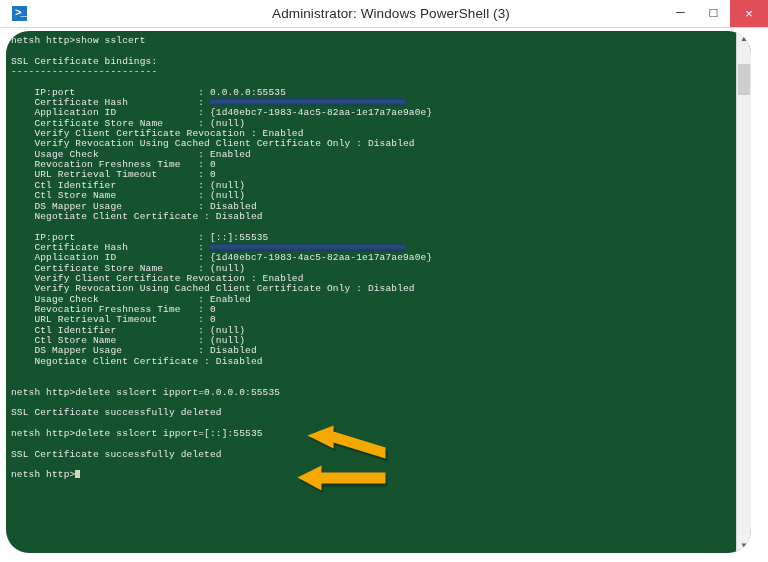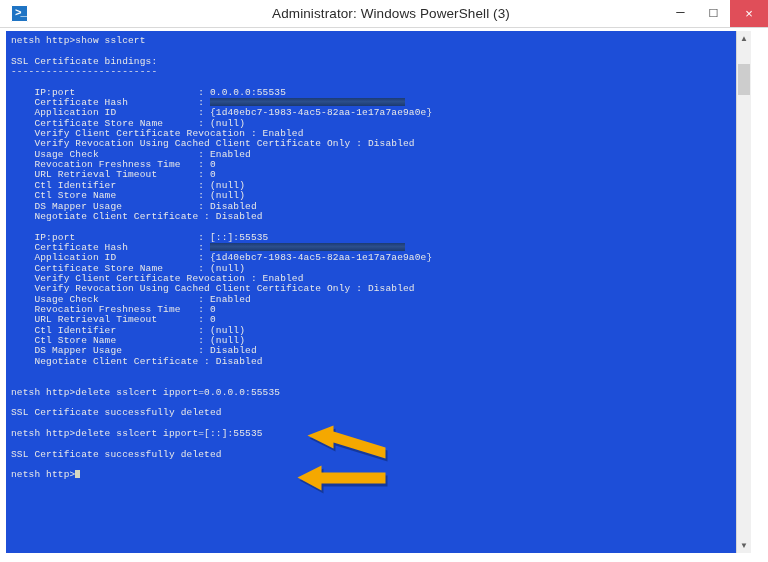--- a/index.html
+++ b/index.html
@@ -90,23 +90,24 @@
   #btn-min .mark  { font-size: 15px; line-height: 22px; }
   #btn-max .mark  { font-size: 11px; }
 
   
   #console {
     position: absolute;
     left: 6px;
     top: 31px;
     width: 745px;
     height: 522px;
-    background: #1d4ed8;
+    background: #14532d;
     box-sizing: border-box;
     overflow: hidden;
+    border-radius: 23px;
   }
   #console-text {
     position: absolute;
     left: 5px;
     top: 5px;
     font-family: "Liberation Mono", monospace;
     font-size: 9.5px;
     line-height: 10.35px;
     color: #e8e8e8;
     white-space: pre;

